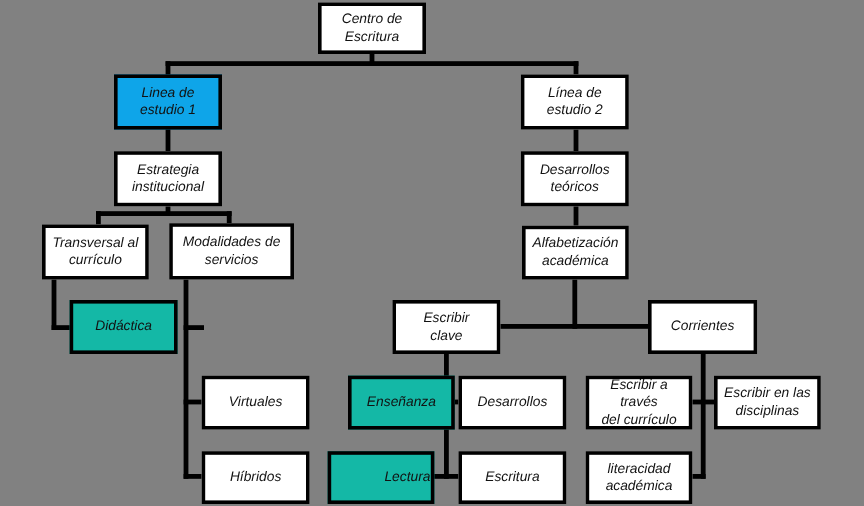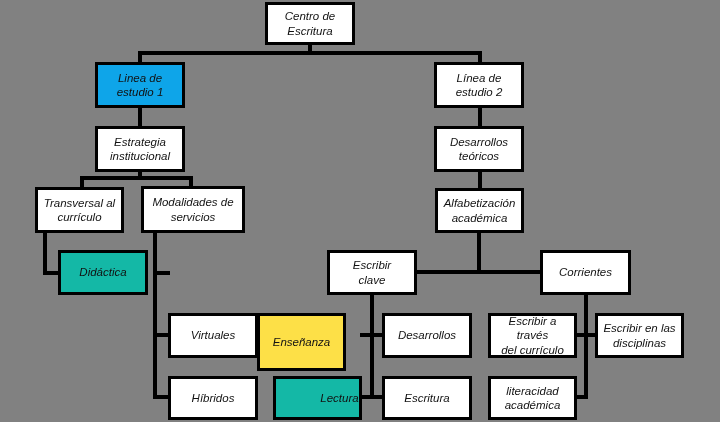--- a/index.html
+++ b/index.html
@@ -105,21 +105,21 @@
     <div class="node" style="left: 327px; top: 250px; width: 90px; height: 45px; border-color: rgb(0, 0, 0); background: rgb(255, 255, 255);">
       <span style="color: rgb(18, 18, 18);">Escribir
 clave</span>
     </div>
     <div class="node" style="left: 540px; top: 250px; width: 91px; height: 45px; border-color: rgb(0, 0, 0); background: rgb(255, 255, 255);">
       <span style="color: rgb(18, 18, 18);">Corrientes</span>
     </div>
     <div class="node" style="left: 168px; top: 313px; width: 90px; height: 45px; border-color: rgb(0, 0, 0); background: rgb(255, 255, 255);">
       <span style="color: rgb(18, 18, 18);">Virtuales</span>
     </div>
-    <div class="node" style="left: 257px; top: 313px; width: 89px; height: 58px; border-color: rgb(0, 0, 0); background: #fde047;">
+    <div class="node" style="left: 290px; top: 313px; width: 89px; height: 45px; border-color: rgb(0, 0, 0); background: #14b8a6;">
       <span style="color: rgb(18, 18, 18);">Enseñanza</span>
     </div>
     <div class="node" style="left: 382px; top: 313px; width: 90px; height: 45px; border-color: rgb(0, 0, 0); background: rgb(255, 255, 255);">
       <span style="color: rgb(18, 18, 18);">Desarrollos</span>
     </div>
     <div class="node" style="left: 488px; top: 313px; width: 89px; height: 45px; border-color: rgb(0, 0, 0); background: rgb(255, 255, 255);">
       <span style="color: rgb(18, 18, 18);">Escribir a través
 del currículo</span>
     </div>
     <div class="node" style="left: 595px; top: 313px; width: 89px; height: 45px; border-color: rgb(0, 0, 0); background: rgb(255, 255, 255);">

